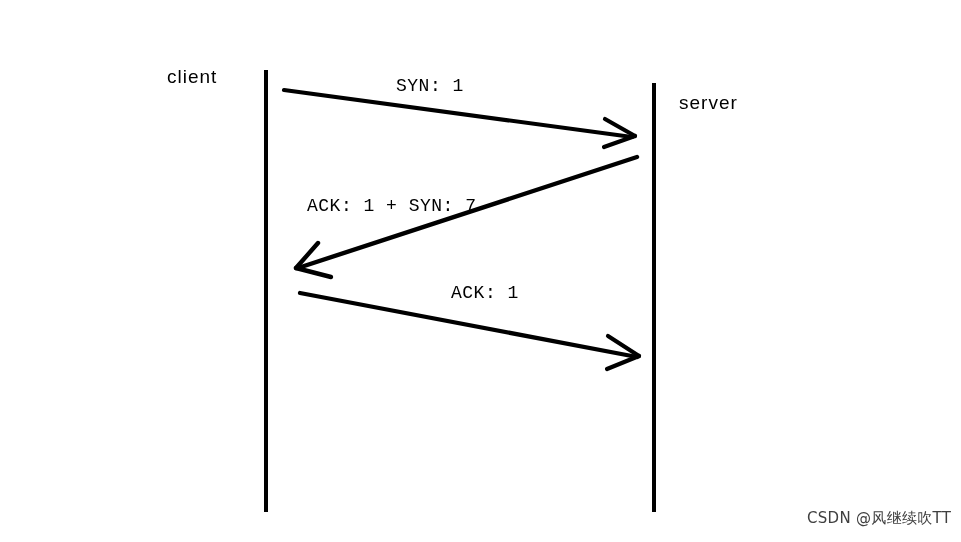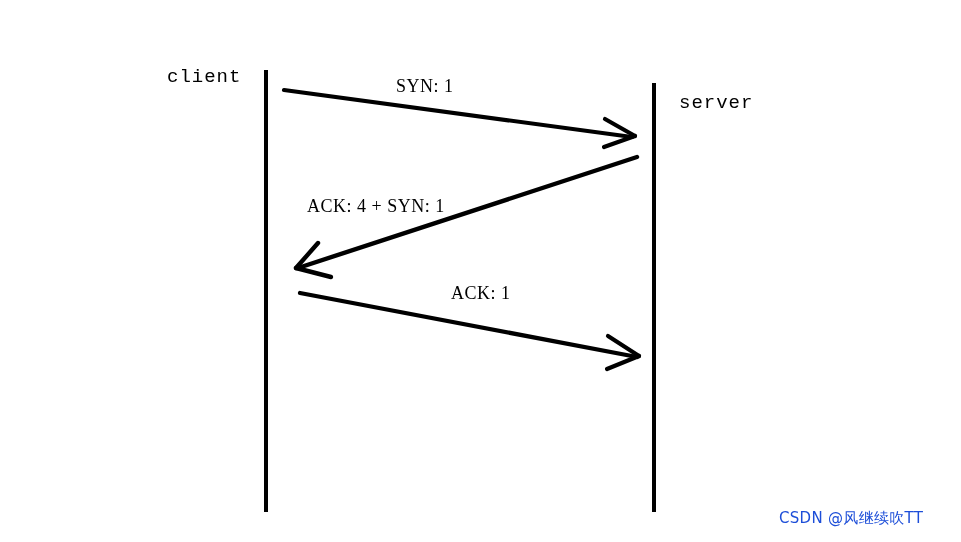--- a/index.html
+++ b/index.html
@@ -17,39 +17,39 @@
   }
   #diagram-canvas {
     position: absolute;
     left: 0;
     top: 0;
     width: 961px;
     height: 542px;
   }
   .lifeline-label {
     position: absolute;
-    font-family: Liberation Mono, monospace;
+    font-family: Liberation Sans, sans-serif;
     font-size: 19px;
     letter-spacing: 1px;
     color: #000000;
     white-space: nowrap;
     user-select: none;
   }
   #label-client {
     left: 167px;
     top: 66px;
   }
   #label-server {
     left: 679px;
     top: 58px;
     margin-top: 34px;
   }
   .message-label {
     position: absolute;
-    font-family: Liberation Serif, serif;
+    font-family: Liberation Mono, monospace;
     font-size: 18px;
     letter-spacing: 0.5px;
     color: #000000;
     white-space: nowrap;
     user-select: none;
   }
   #msg-label-0 {
     left: 396px;
     top: 76px;
   }
@@ -57,25 +57,25 @@
     left: 307px;
     top: 196px;
   }
   #msg-label-2 {
     left: 411px;
     top: 283px;
     margin-left: 40px;
   }
   #watermark {
     position: absolute;
-    left: 779px;
+    left: 807px;
     top: 509px;
     font-family: "DejaVu Sans", "Liberation Sans", sans-serif;
     font-size: 15px;
-    color: #1d4ed8;
+    color: #404040;
     white-space: nowrap;
     user-select: none;
     letter-spacing: 0.3px;
   }
 </style>
 </head>
 <body>
 
 <svg id="diagram-canvas" viewBox="0 0 961 542" xmlns="http://www.w3.org/2000/svg">
 
@@ -101,17 +101,17 @@
     <path d="M 607 369 L 639 356" stroke="#000000" stroke-width="4.2" fill="none" stroke-linecap="round"></path>
   </g>
 </svg>
 
 <div class="lifeline-label" id="label-client">client</div>
 
 <div class="lifeline-label" id="label-server">server</div>
 
 <div class="message-label" id="msg-label-0">SYN: 1</div>
 
-<div class="message-label" id="msg-label-1">ACK: 4 + SYN: 1</div>
+<div class="message-label" id="msg-label-1">ACK: 1 + SYN: 7</div>
 
 <div class="message-label" id="msg-label-2">ACK: 1</div>
 
 <div id="watermark">CSDN @风继续吹TT</div>
 
 </body></html>

